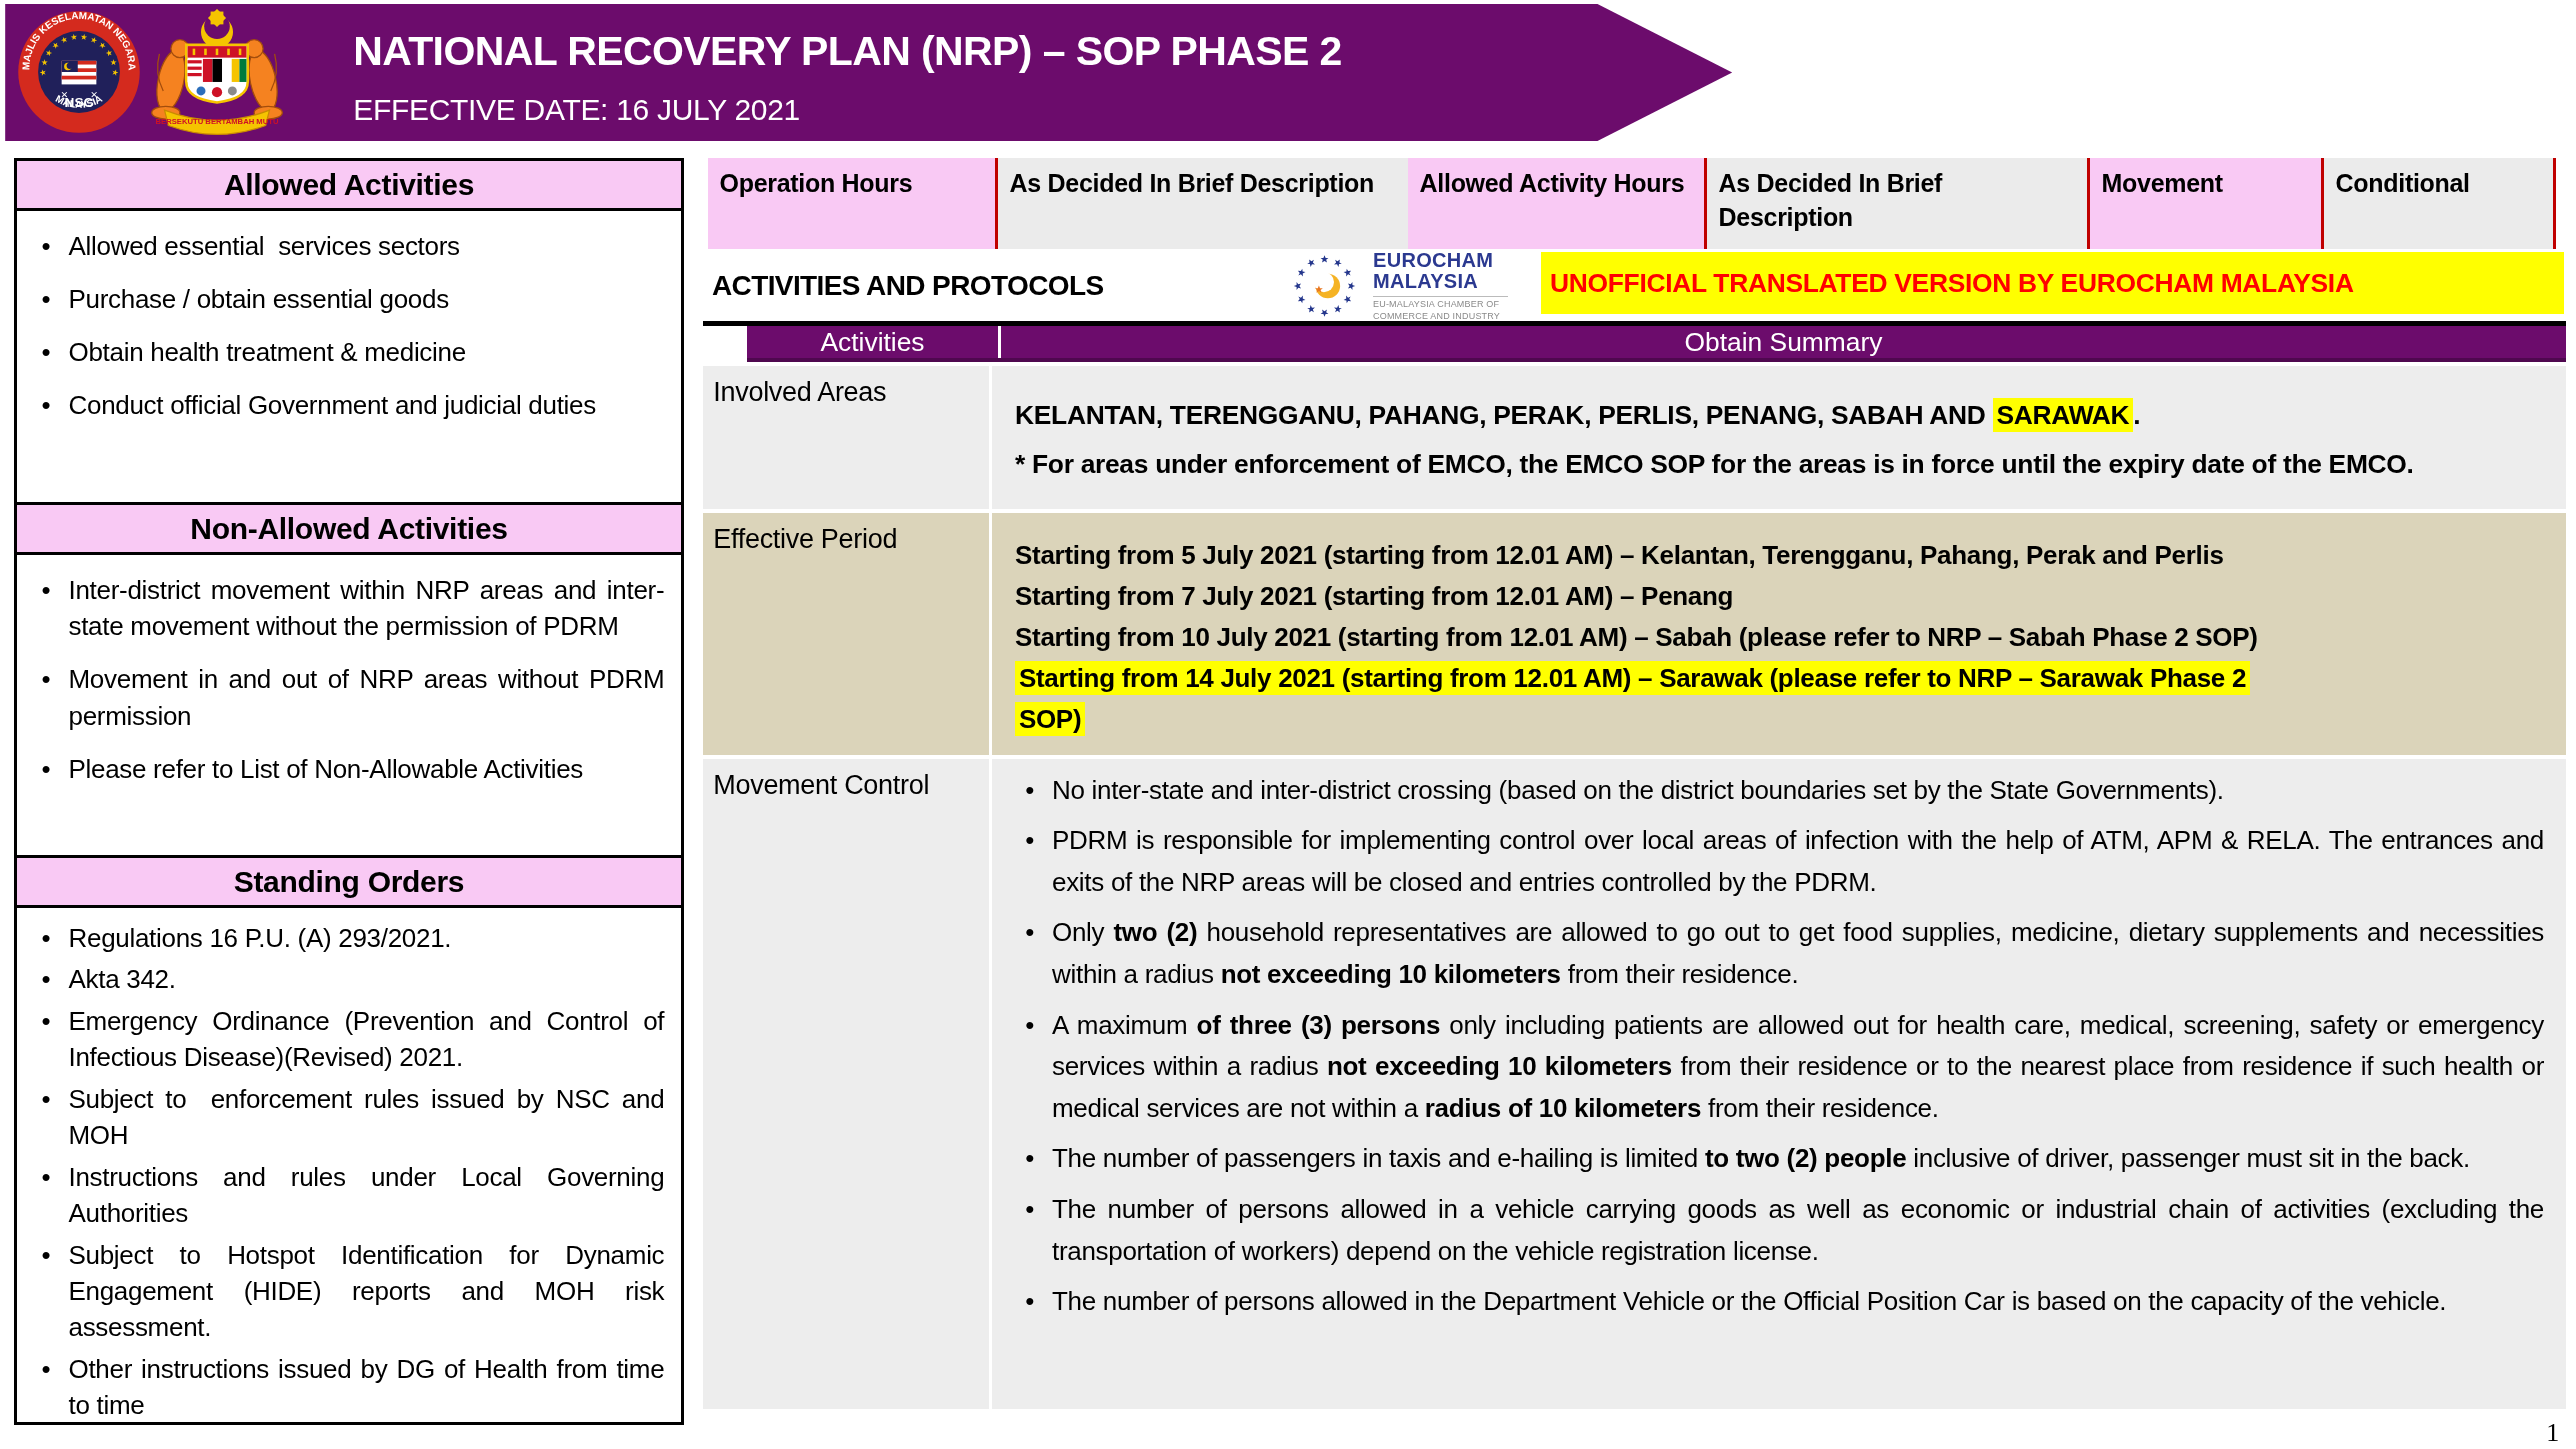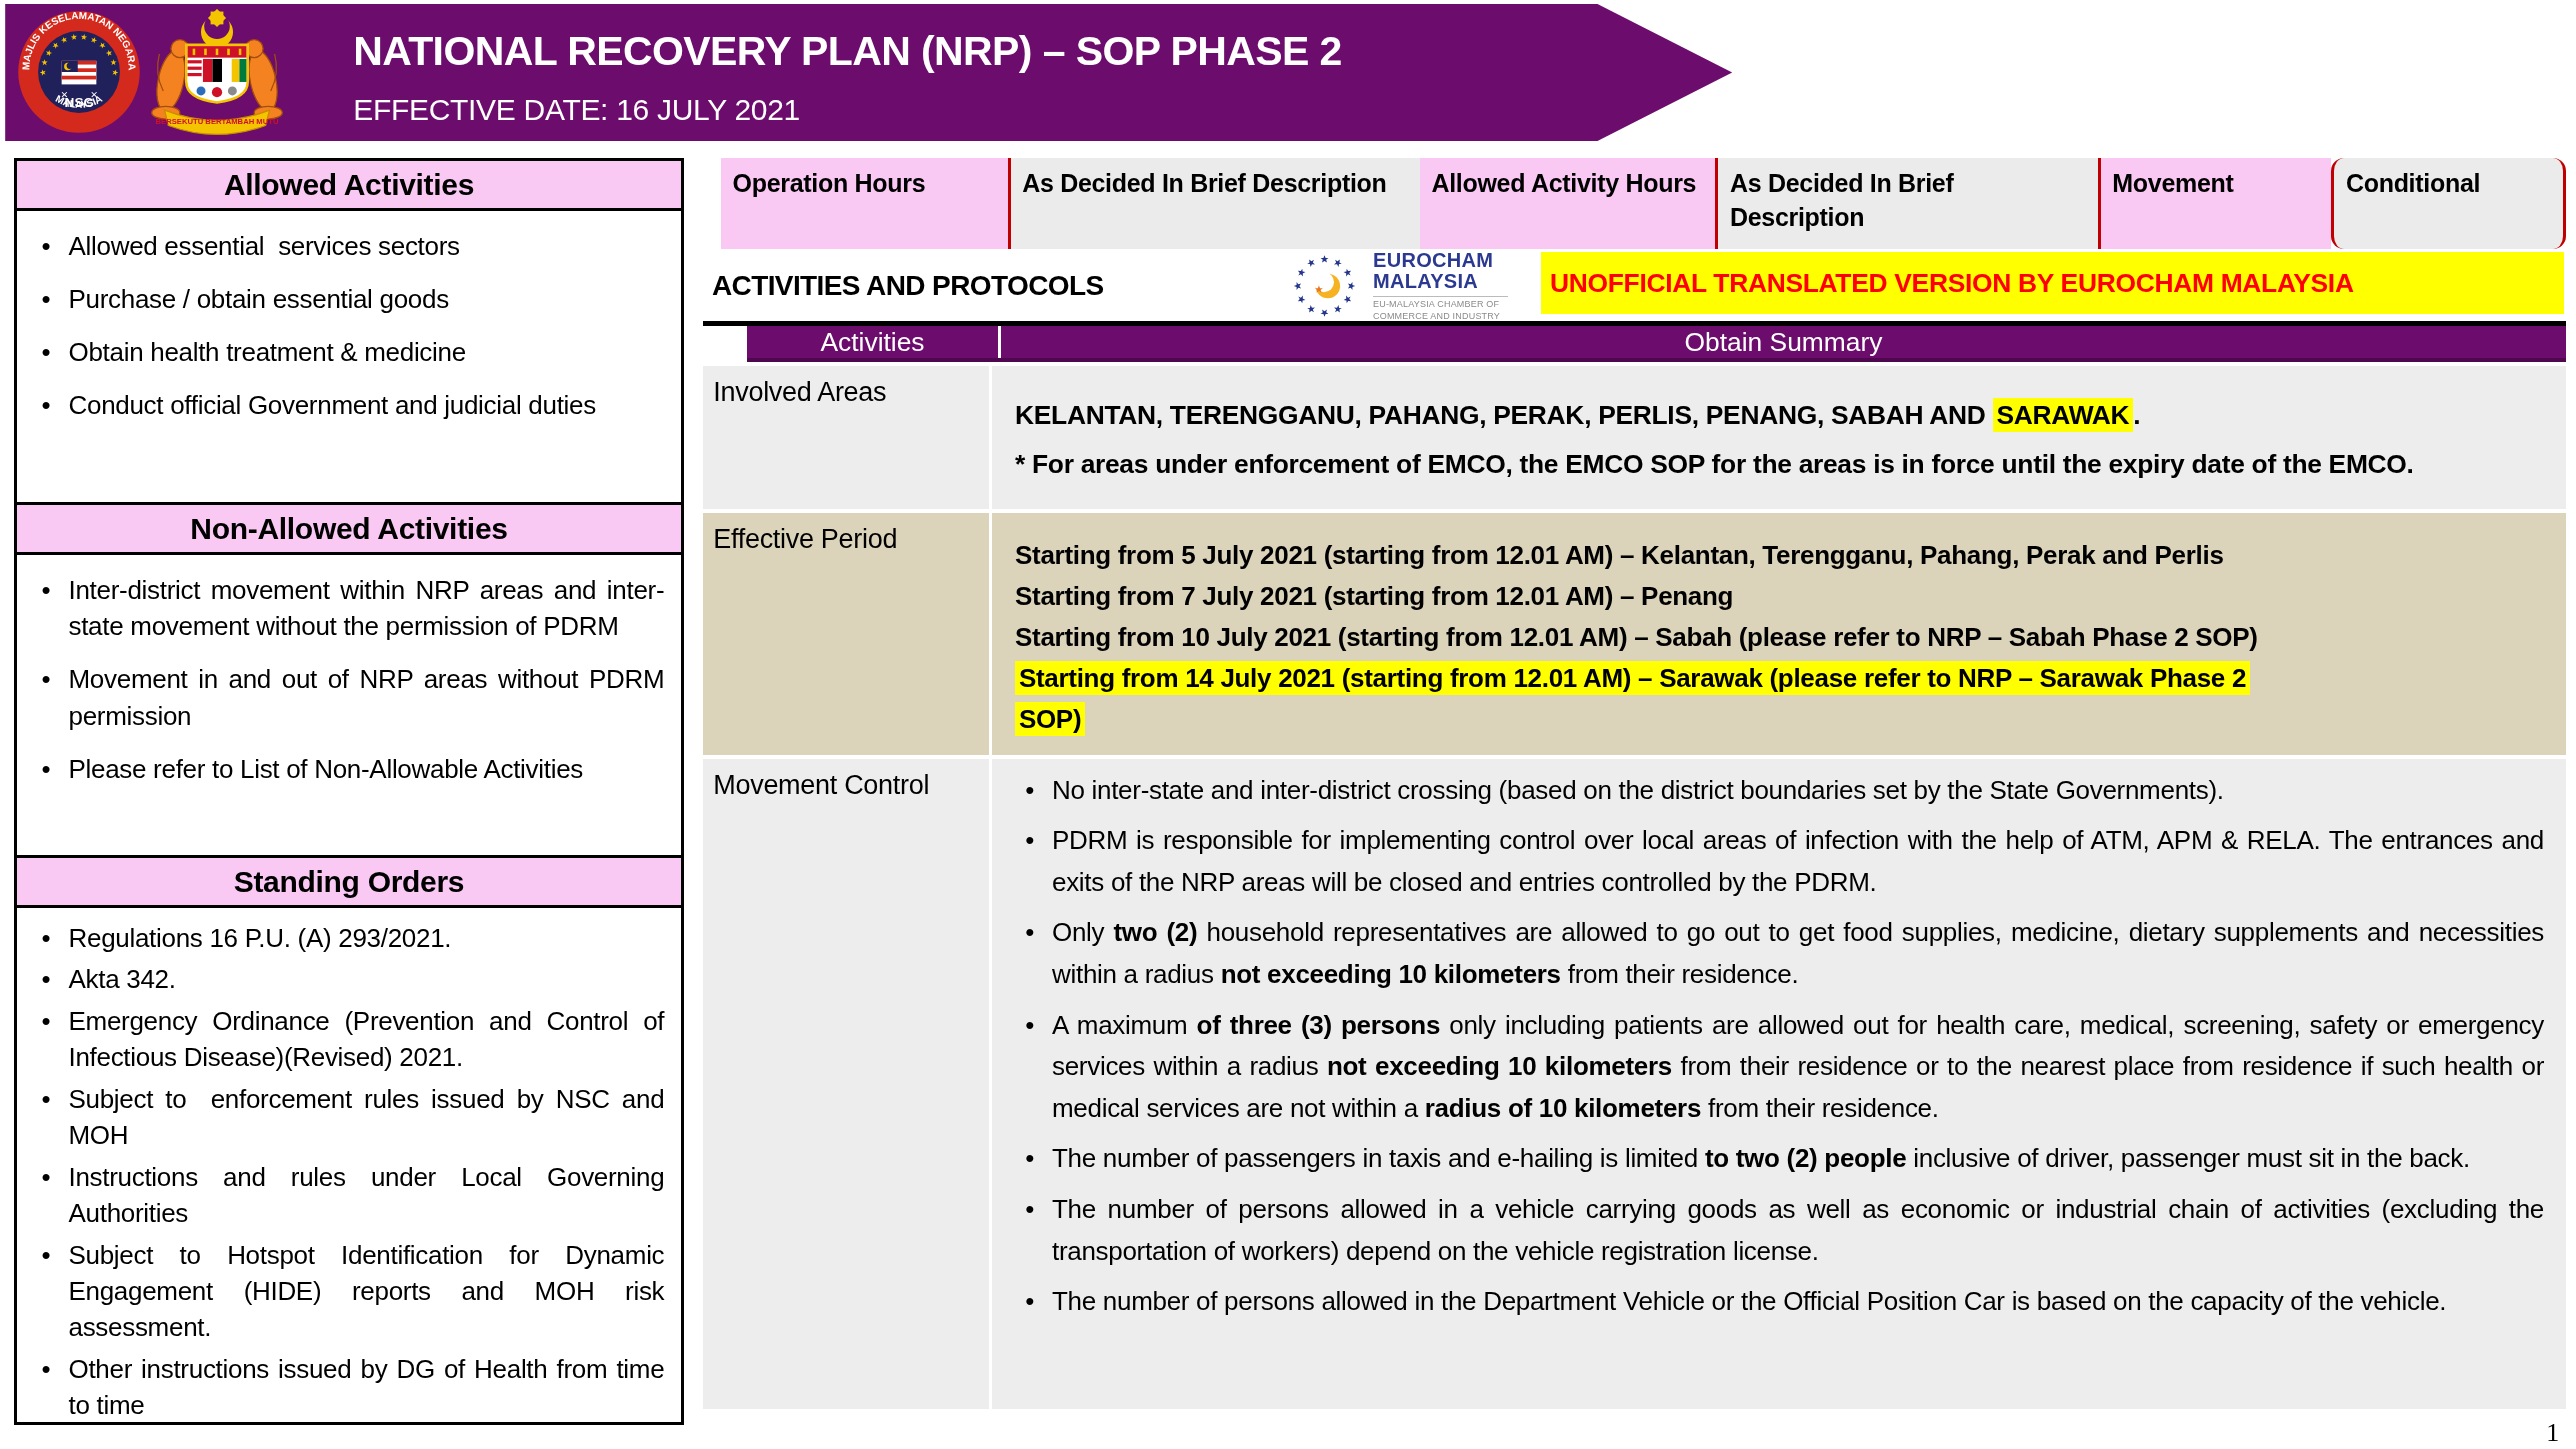--- a/index.html
+++ b/index.html
@@ -38,26 +38,26 @@
   }
   .top-cell {
     height: 100%; padding: 7.7px 11.6px;
     font-size: 25px; font-weight: bold; line-height: 1.38;
     letter-spacing: -0.3px;
   }
   .top-cell.pink { background: #F9C9F4; }
   .top-cell.gray { background: #EBEBEB; }
   .top-cell.red-left  { border-left: 3.9px solid #C00000; }
   .top-cell.red-right { border-right: 3.9px solid #C00000; }
-  .top-cell:nth-child(1) { width: 287px; margin-left: 13px; }
+  .top-cell:nth-child(1) { width: 287px; }
   .top-cell:nth-child(2) { width: 413px; }
   .top-cell:nth-child(3) { width: 296px; }
   .top-cell:nth-child(4) { width: 383px; }
   .top-cell:nth-child(5) { width: 234px; }
-  .top-cell:nth-child(6) { width: 235px; border-radius: 13px; }
+  .top-cell:nth-child(6) { width: 235px; }
 
   
   .protocols-bar {
     position: absolute; left: 708px; top: 251px;
     width: 1858px; height: 70px; background: #fff;
   }
   .protocols-title {
     position: absolute; left: 3.9px; top: 0; height: 100%;
     display: flex; align-items: center;
     font-size: 28px; font-weight: bold; letter-spacing: -0.6px;

